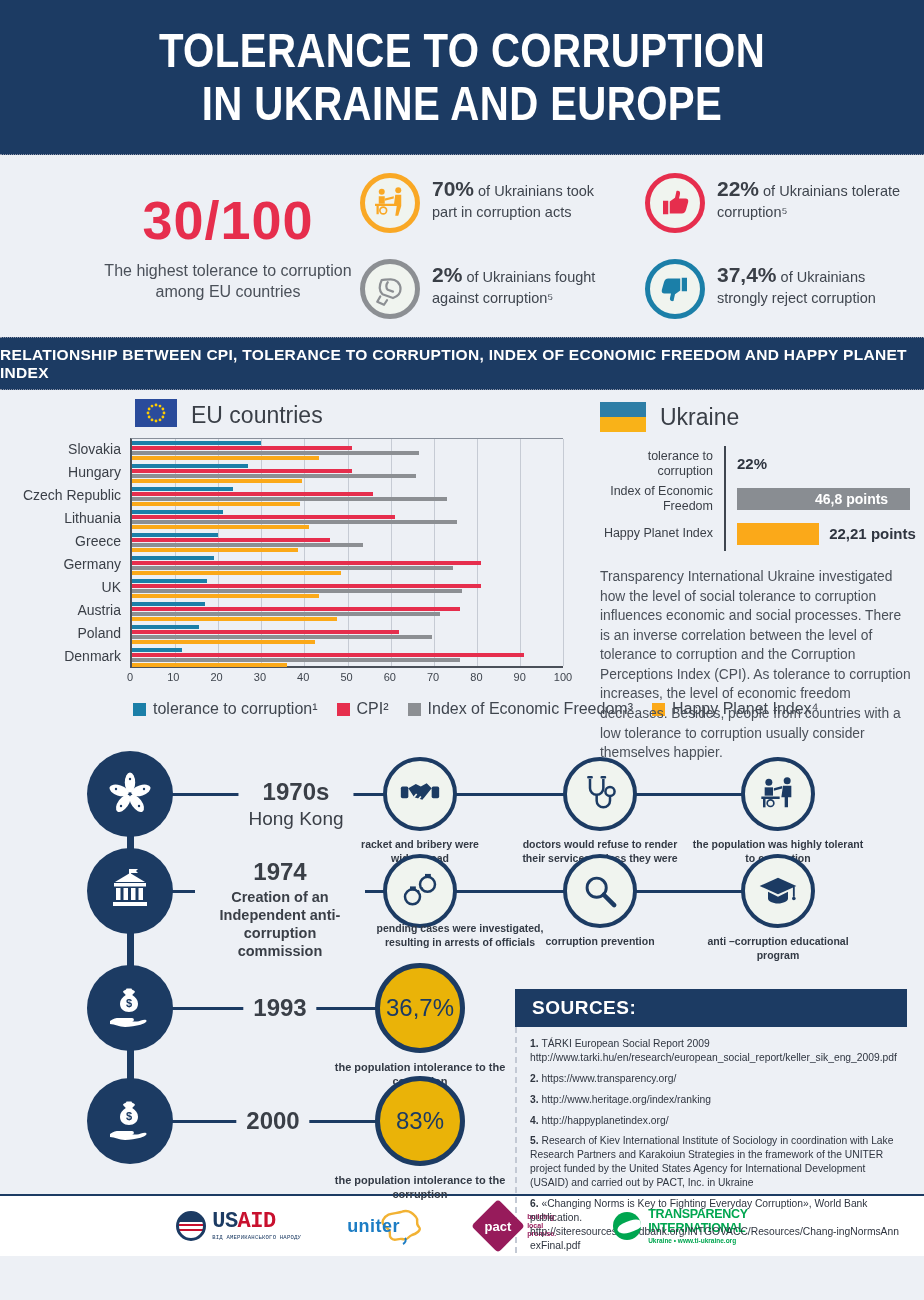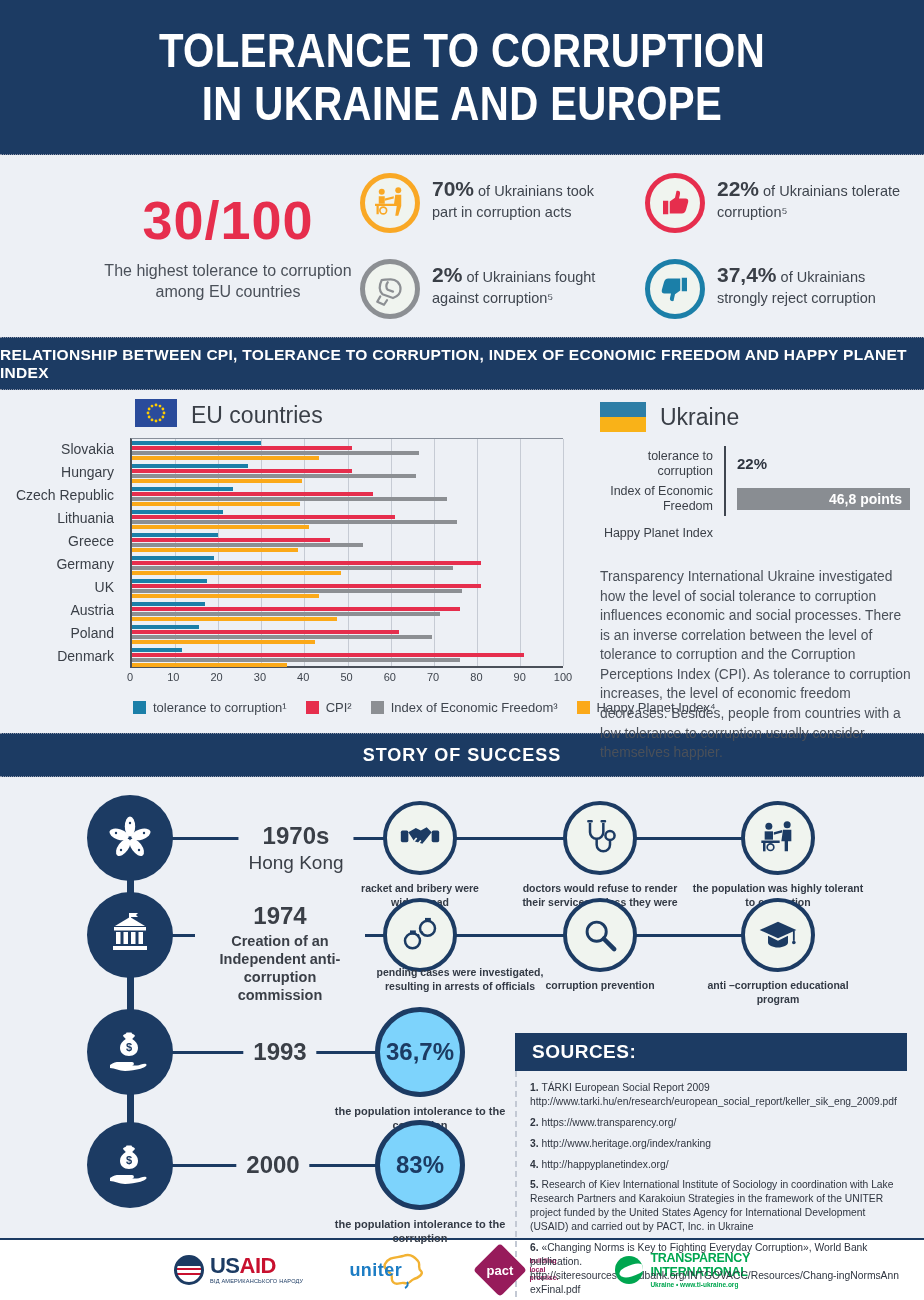--- a/index.html
+++ b/index.html
@@ -28,42 +28,42 @@
   .banner1 { height:53px; font-size:15.5px; font-weight:bold; letter-spacing:.3px; }
   .banner2 { height:44px; font-size:18px; font-weight:bold; letter-spacing:1px; }
 
   
   .chart-section { height:343px; position:relative; padding-top:8px; }
   .group-head { display:flex; align-items:center; margin-left:135px; height:34px; }
   .group-head .flag { margin-right:14px; }
   .group-title { font-size:23px; color:#3a3f47; }
   .chart-body { display:flex; margin-top:6px; }
   .ylabels { width:130px; }
-  .ylabel { height:23px; line-height:23px; text-align:right; padding-right:16px; font-size:14px; color:#3a3f47; }
+  .ylabel { height:23px; line-height:23px; text-align:right; padding-right:9px; font-size:14px; color:#3a3f47; }
   .plot-wrap { width:433px; }
   .plot { position:relative; height:230px; border-left:2px solid #4a5059; border-bottom:2px solid #4a5059; border-top:1px solid #888f9a; }
   .gridline { position:absolute; top:0; bottom:0; width:1px; background:#c6cbd4; }
   .c-row { height:23px; display:flex; flex-direction:column; justify-content:center; gap:1px; position:relative; }
   .bar { height:4px; }
   .xticks { position:relative; height:17px; margin-top:3px; }
   .xticks span { position:absolute; transform:translateX(-50%); font-size:11px; color:#3f454e; }
   .legend { display:flex; gap:19px; margin-left:133px; margin-top:12px; align-items:center; }
-  .legend-item { display:flex; align-items:center; font-size:13px; color:#3f454e; }
+  .legend-item { display:flex; align-items:center; font-size:16px; color:#3f454e; }
   .legend-swatch { width:13px; height:13px; margin-right:7px; }
 
   
   .ua-block { position:absolute; left:600px; top:10px; width:316px; }
   .ua-head { display:flex; align-items:center; height:34px; }
   .ua-head .flag { margin-right:14px; }
   .ua-rows { margin-top:12px; }
   .ua-row { display:flex; align-items:center; min-height:35px; }
   .ua-label { width:124px; text-align:right; font-size:12.5px; line-height:1.15; color:#3a3f47; padding-right:11px; }
   .ua-valzone { flex:1; border-left:2px solid #3f4650; padding:5px 0 5px 11px; display:flex; align-items:center; align-self:stretch; }
   .ua-bar { height:22px; display:flex; align-items:center; justify-content:flex-end; }
-  .ua-bar .inside { color:#fff; font-weight:bold; font-size:14px; padding-right:8px; white-space:nowrap; }
+  .ua-bar .inside { color:#fff; font-weight:bold; font-size:14px; padding-right:22px; white-space:nowrap; }
   .ua-val { font-weight:bold; font-size:15px; color:#2f3540; margin-left:10px; white-space:nowrap; }
   .ua-text-val { font-weight:bold; font-size:15px; color:#2f3540; }
   .ua-para { margin-top:16px; font-size:13.8px; line-height:1.42; color:#4a5059; width:312px; }
 
   .flag { display:inline-block; }
   .ua-flag { width:46px; height:30px; }
   .ua-flag div { height:50%; }
 
   
   .timeline { position:relative; height:461px; }
@@ -71,37 +71,37 @@
   .tl-hline { position:absolute; height:3px; background:#1C3B63; }
   .milestone { position:absolute; width:86px; height:86px; border-radius:50%; background:#1C3B63; display:flex; align-items:center; justify-content:center; transform:translate(-50%,-50%); }
   .milestone svg { width:48px; height:48px; }
   .yearblock { position:absolute; transform:translate(-50%,-50%); background:#EDF0F5; text-align:center; padding:4px 10px; }
   .year { font-size:24px; font-weight:bold; color:#3a3f47; }
   .year-caption { font-size:19px; color:#3a3f47; margin-top:2px; }
   .year-caption.small { font-size:14.5px; font-weight:bold; line-height:1.25; width:150px; }
   .event-circle { position:absolute; width:74px; height:74px; border-radius:50%; border:4px solid #1C3B63; background:#F0F4EF; transform:translate(-50%,-50%); display:flex; align-items:center; justify-content:center; color:#1C3B63; }
   .event-circle svg { width:40px; height:40px; }
   .event-label { position:absolute; transform:translateX(-50%); width:172px; text-align:center; font-size:10.5px; font-weight:bold; color:#333a45; line-height:1.3; }
-  .pct-circle { position:absolute; width:90px; height:90px; border-radius:50%; border:5px solid #1C3B63; background:#7dd3fc; transform:translate(-50%,-50%); display:flex; align-items:center; justify-content:center; font-size:24px; font-weight:bold; color:#1C3B63; }
+  .pct-circle { position:absolute; width:90px; height:90px; border-radius:50%; border:5px solid #1C3B63; background:#eab308; transform:translate(-50%,-50%); display:flex; align-items:center; justify-content:center; font-size:24px; font-weight:normal; color:#1C3B63; }
   .pct-label { position:absolute; transform:translateX(-50%); width:195px; text-align:center; font-size:11px; font-weight:bold; color:#333a45; line-height:1.3; }
 
   
   .sources { position:absolute; left:515px; top:256px; width:392px; }
   .sources-head { background:#1C3B63; color:#fff; font-weight:bold; font-size:19px; letter-spacing:.5px; padding:8px 0 8px 17px; }
   .sources-body { border-left:2px dashed #c3c9d4; padding:10px 4px 0 13px; }
   .src-item { font-size:10.3px; color:#2f3540; line-height:1.35; margin-bottom:7px; word-break:break-word; }
   .src-item b { font-weight:bold; }
   .src-link { word-break:break-all; }
 
   
   .footer { height:62px; background:#fff; display:flex; align-items:center; justify-content:center; gap:46px; border-top:2px solid #1C3B63; }
   .logo { display:flex; align-items:center; }
   .usaid-seal { width:30px; height:30px; border-radius:50%; border:3px solid #1C3B63;
       background:linear-gradient(#1C3B63 32%, #fff 32% 42%, #C8102E 42% 52%, #fff 52% 62%, #C8102E 62% 72%, #fff 72%); }
-  .usaid-txt { margin-left:6px; line-height:1; }
+  .usaid-txt { margin-left:6px; line-height:1;font-family:Liberation Mono, monospace; }
   .usaid-word { font-size:22px; font-weight:bold; letter-spacing:-.5px; }
   .usaid-word .us { color:#1C3B63; } .usaid-word .aid { color:#C8102E; }
   .usaid-sub { font-size:5.6px; color:#1C3B63; margin-top:2px; letter-spacing:.2px; }
   .uniter { position:relative; width:86px; height:44px; }
   .uniter svg { position:absolute; right:0; top:0; }
   .uniter-word { position:absolute; left:0; top:12px; font-size:18px; font-weight:bold; color:#1D7DC4; letter-spacing:.5px; }
   .pact-diamond { width:38px; height:38px; background:#971B5B; transform:rotate(45deg); display:flex; align-items:center; justify-content:center; border-radius:4px; }
   .pact-diamond span { transform:rotate(-45deg); color:#fff; font-weight:bold; font-size:13px; }
   .pact-sub { margin-left:10px; font-size:7px; font-weight:bold; color:#971B5B; line-height:1.25; width:40px; }
   .ti-mark { width:28px; height:28px; border-radius:50%; background:#00A650; position:relative; overflow:hidden; }
@@ -347,29 +347,30 @@
           <div class="ua-row">
             <div class="ua-label">Index of Economic Freedom</div>
             <div class="ua-valzone">
               <div class="ua-bar" style="background: rgb(137, 141, 146); width: 173.16px;">
                 <span class="inside">46,8 points</span>
               </div>
             </div>
           </div>
           <div class="ua-row">
             <div class="ua-label">Happy Planet Index</div>
+            <div class="ua-valzone">
+              <div class="ua-bar" style="background: rgb(251, 169, 25); width: 82.177px;"></div>
+              <span class="ua-val">22,21 points</span>
+            </div>
           </div>
         </div>
       <div class="ua-para">Transparency International Ukraine investigated how the level of social tolerance to corruption influences economic and social processes. There is an inverse correlation between the level of tolerance to corruption and the Corruption Perceptions Index (CPI). As tolerance to corruption increases, the level of economic freedom decreases. Besides, people from countries with a low tolerance to corruption usually consider themselves happier.</div>
     </div>
   </div>
 
-  <div class="banner banner2">
-    <span>STORY OF SUCCESS</span>
-  </div>
 
   <div class="timeline" id="timeline">
     <div class="sources">
       <div class="sources-head">SOURCES:</div>
       <div class="sources-body" id="sources-body">
           <div class="src-item"><b>1. </b>TÁRKI European Social Report 2009<div class="src-link">http://www.tarki.hu/en/research/european_social_report/keller_sik_eng_2009.pdf</div></div>
           <div class="src-item"><b>2. </b>https://www.transparency.org/</div>
           <div class="src-item"><b>3. </b>http://www.heritage.org/index/ranking</div>
           <div class="src-item"><b>4. </b>http://happyplanetindex.org/</div>
           <div class="src-item"><b>5. </b>Research of Kiev International Institute of Sociology in coordination with Lake Research Partners and Karakoiun Strategies in the framework of the UNITER project funded by the United States Agency for International Development (USAID) and carried out by PACT, Inc. in Ukraine</div>

